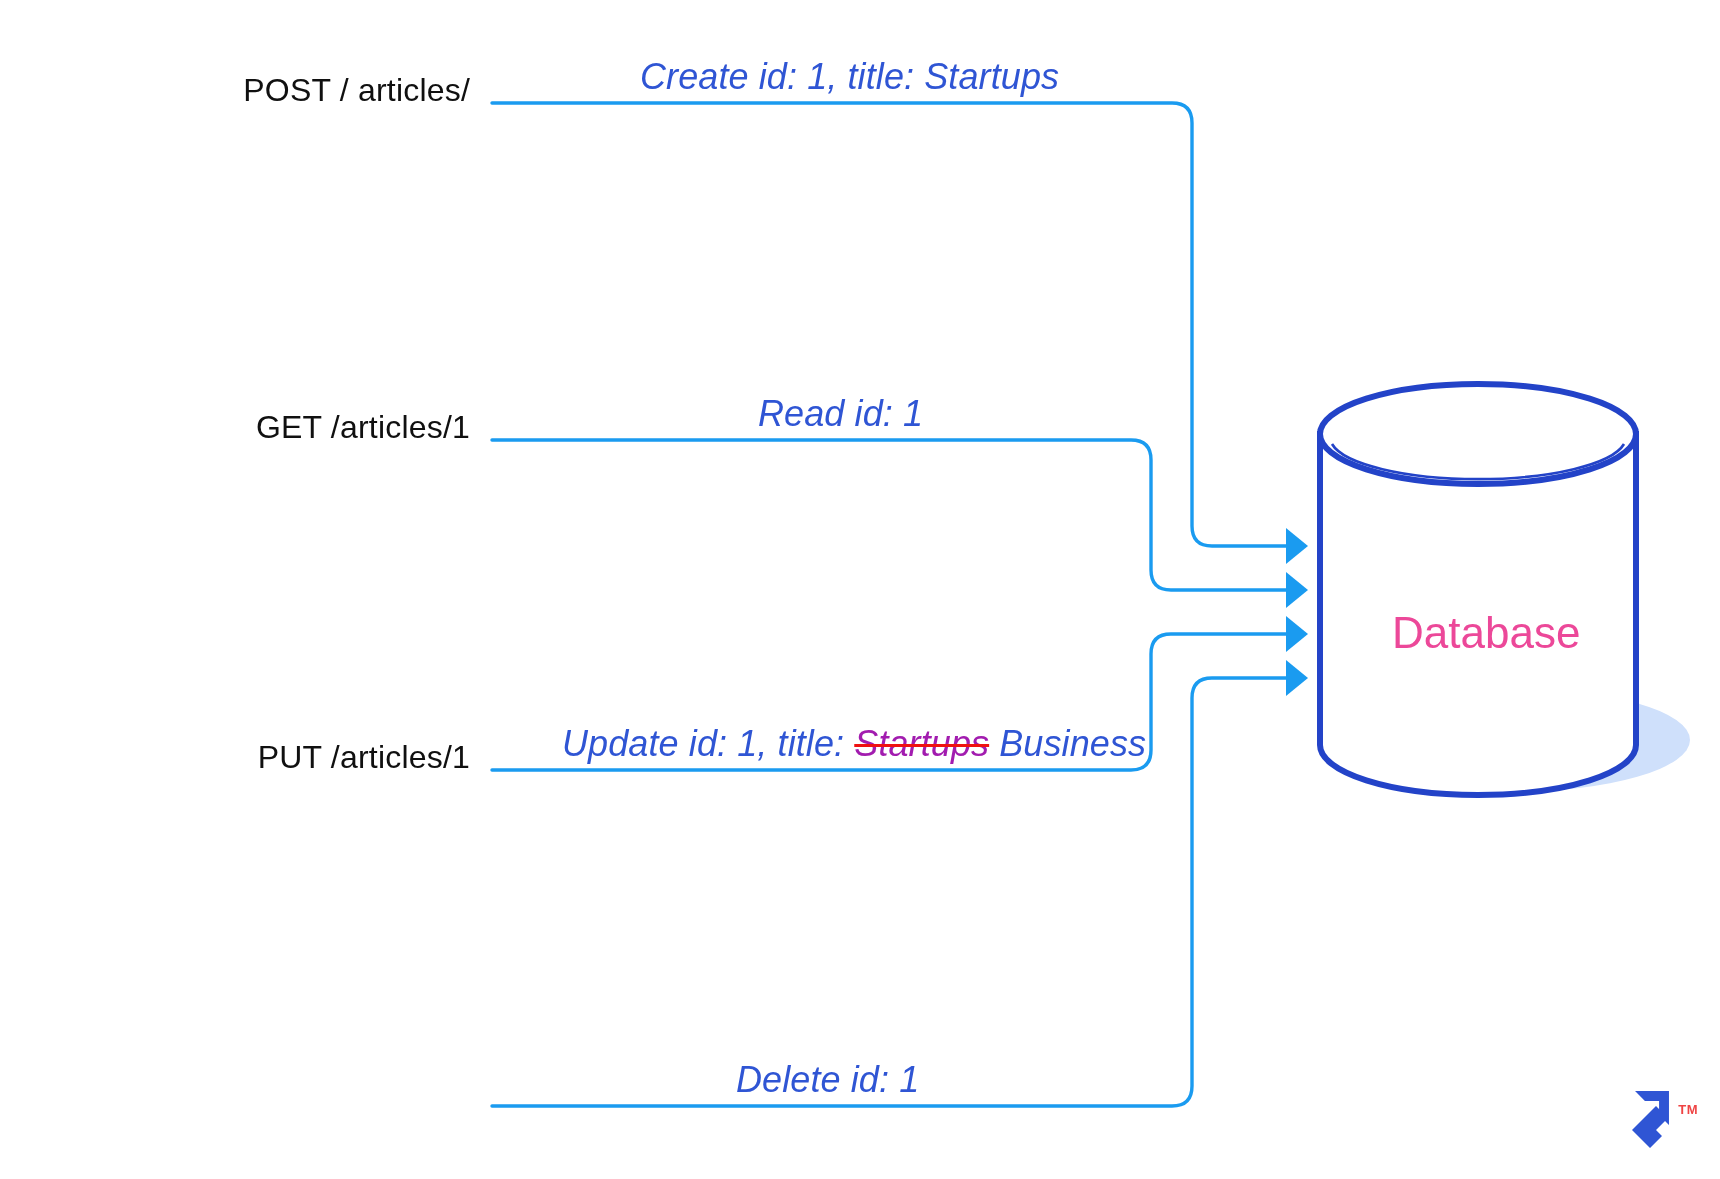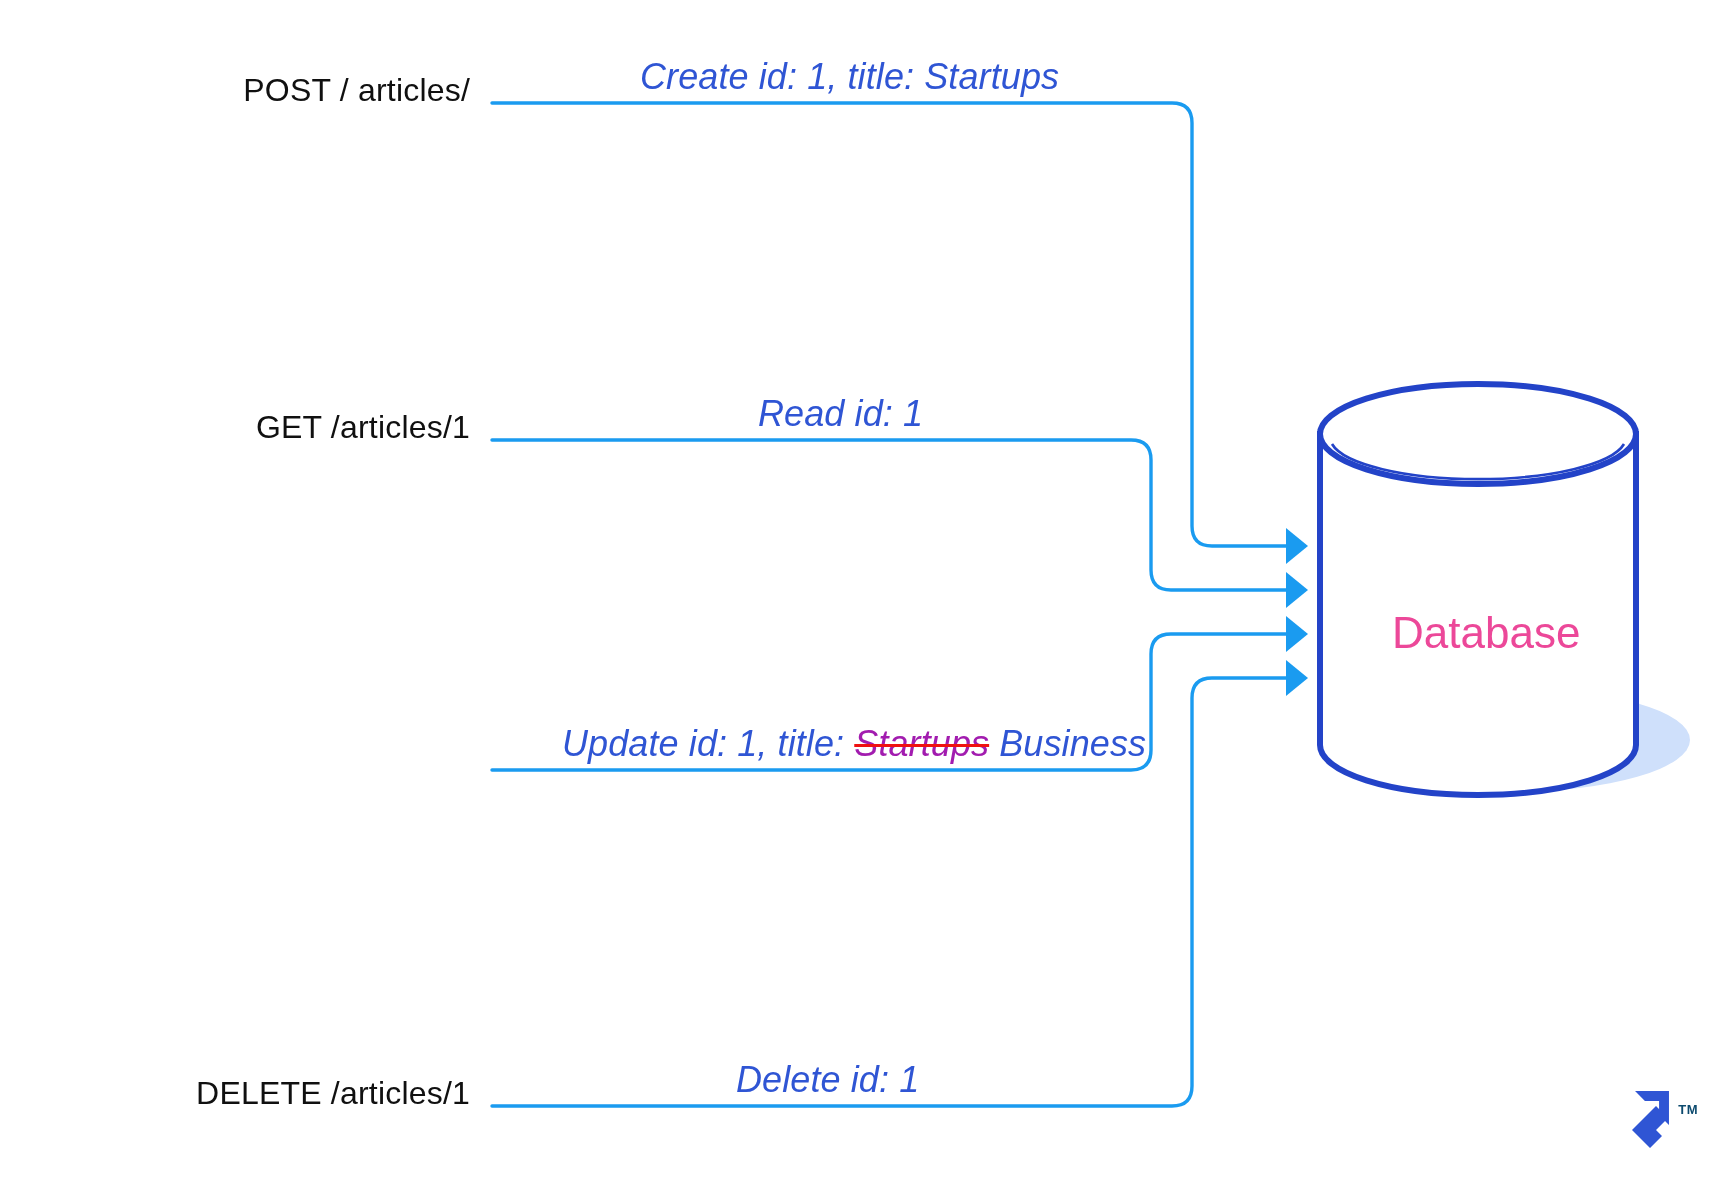--- a/index.html
+++ b/index.html
@@ -62,21 +62,21 @@
     width: 84px;
     height: 72px;
   }
   .logo-tm {
     position: absolute;
     right: 0px;
     bottom: 46px;
     font-family: "Liberation Sans", sans-serif;
     font-size: 13px;
     font-weight: bold;
-    color: #0c4a6e;
+    color: #ef4444;
     letter-spacing: 0.5px;
   }
 </style>
 </head>
 <body>
 
 <div id="canvas">
 
   <svg id="diagram-svg" viewBox="0 0 1720 1179">
 
@@ -112,22 +112,22 @@
     <g transform="translate(1618,1090)">
       <path d="M 10 18 L 34 -6 L 58 18 L 44 18 L 34 8 L 24 18 Z" fill="#2f55d4" transform="rotate(45 34 18)"></path>
       <path d="M 14 40 L 38 16 L 50 28 L 38 40 L 44 46 L 32 58 L 14 40 Z" fill="#2f55d4"></path>
     </g>
   </svg>
 
   <div class="endpoint-label" style="right:1250px; top:72px;">POST / articles/</div>
 
   <div class="endpoint-label" style="right:1250px; top:409px;">GET /articles/1</div>
 
+  <div class="endpoint-label" style="right:1250px; top:739px;">PUT /articles/1</div>
 
-  <div class="endpoint-label" style="right:1250px; top:1075px;">DELETE /articles/1</div>
 
   <div class="edge-label" style="left:640px; top:56px;">
     <span>Create id: 1, title: Startups</span>
   </div>
 
   <div class="edge-label" style="left:742px; top:393px;margin-left:16px;">
     <span>Read id: 1</span>
   </div>
 
   <div class="edge-label" style="left:562px; top:723px;">

